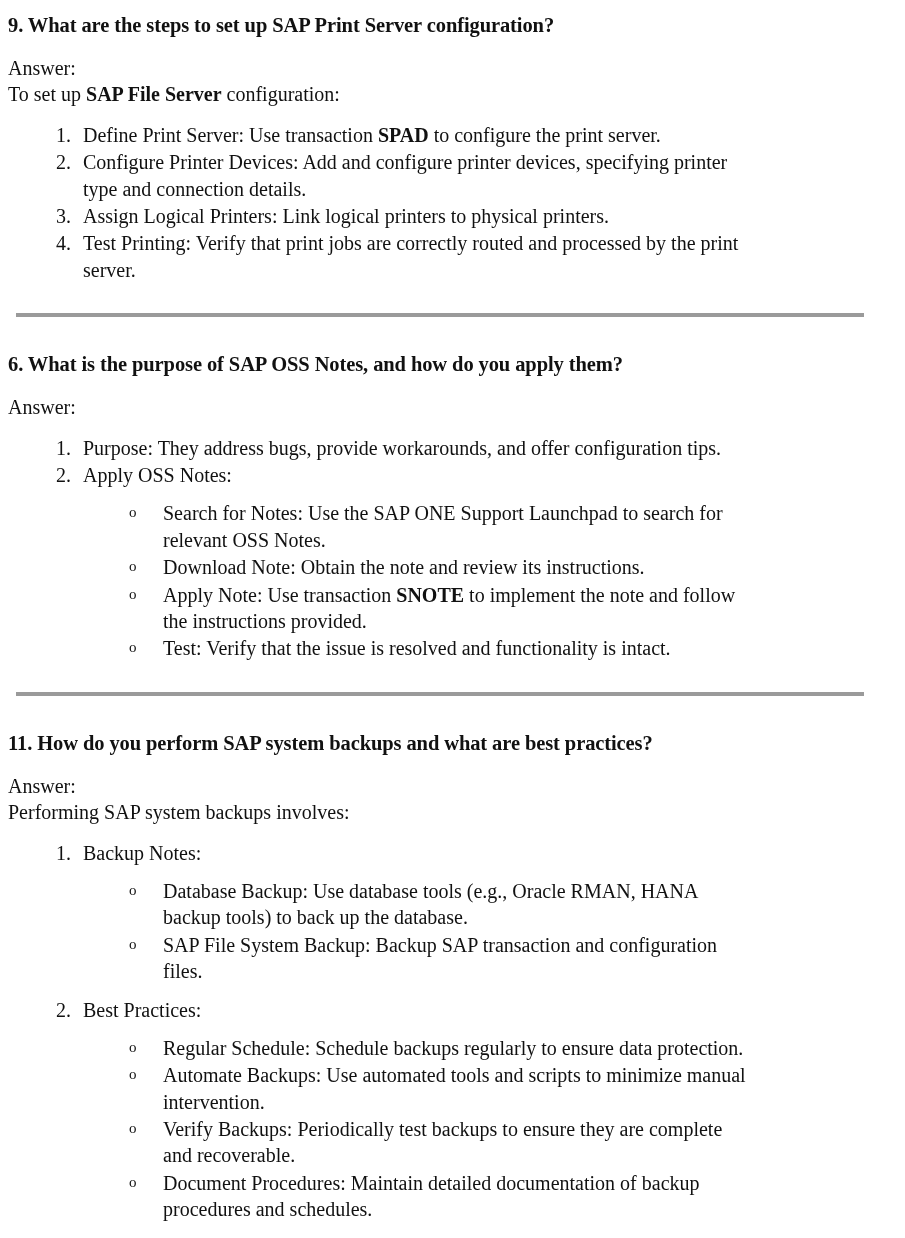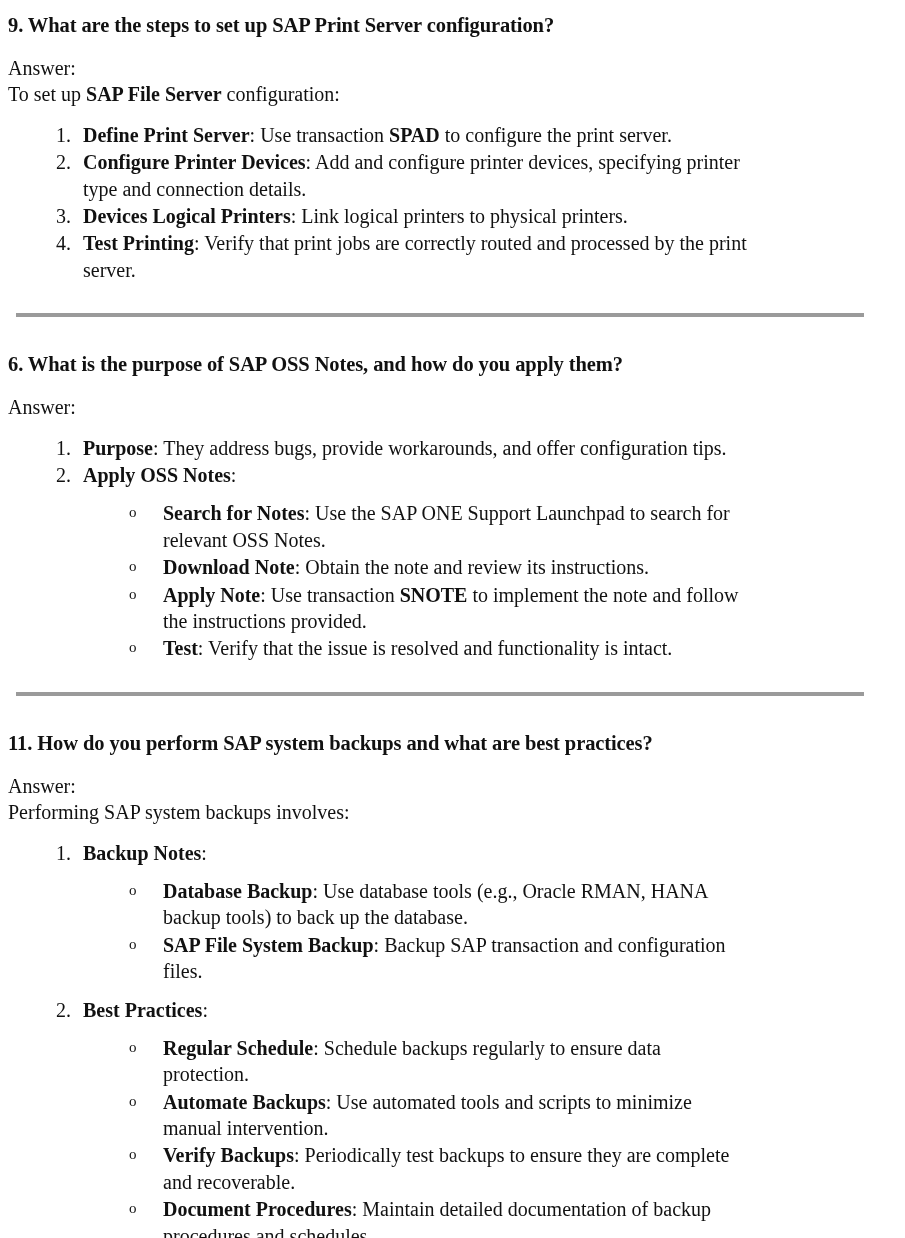--- a/index.html
+++ b/index.html
@@ -63,21 +63,21 @@
   ul.sub-list > li::before {
     content: "o";
     position: absolute;
     left: 7px;
     top: 0;
     font-size: 15px;
     line-height: 1.72;
     color: #111111;
   }
   li .term {
-    font-weight: bold;
+    font-weight: normal;
   }
   li .tcode {
     font-weight: bold;
   }
   .divider {
     width: 848px;
     height: 4px;
     background: #9a9a9a;
     border: 0;
     margin: 30px 0 0 8px;
@@ -102,21 +102,21 @@
       <span>To set up </span><b>SAP File Server</b><span> configuration:</span>
     </p>
     <ol class="num-list">
       <li>
         <span class="term">Define Print Server</span><span>: Use transaction </span><span class="tcode">SPAD</span><span> to configure the print server.</span>
       </li>
       <li>
         <span class="term">Configure Printer Devices</span><span>: Add and configure printer devices, specifying printer type and connection details.</span><span class="tcode"></span><span></span>
       </li>
       <li>
-        <span class="term">Devices Logical Printers</span><span>: Link logical printers to physical printers.</span><span class="tcode"></span><span></span>
+        <span class="term">Assign Logical Printers</span><span>: Link logical printers to physical printers.</span><span class="tcode"></span><span></span>
       </li>
       <li>
         <span class="term">Test Printing</span><span>: Verify that print jobs are correctly routed and processed by the print server.</span><span class="tcode"></span><span></span>
       </li>
     </ol>
   </section>
 
   <hr class="divider">
 
   <section class="qa-section after-divider">

